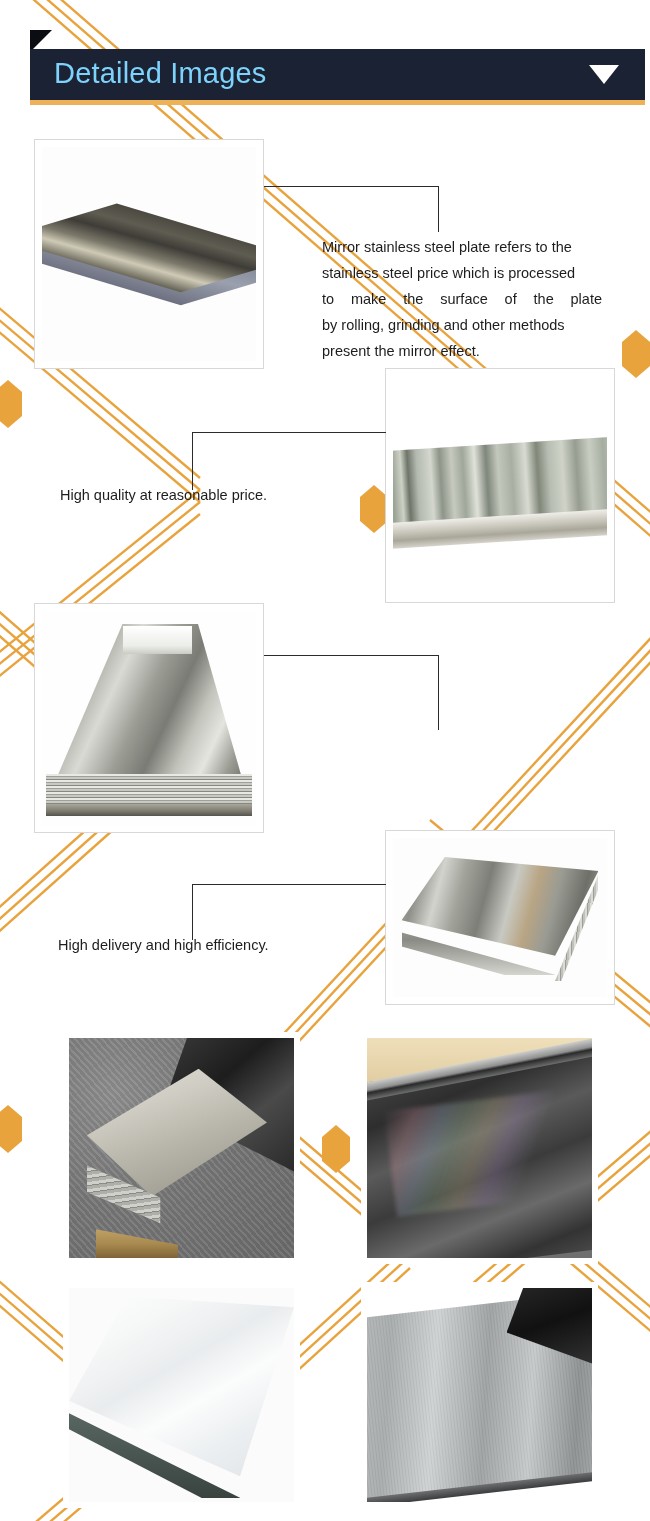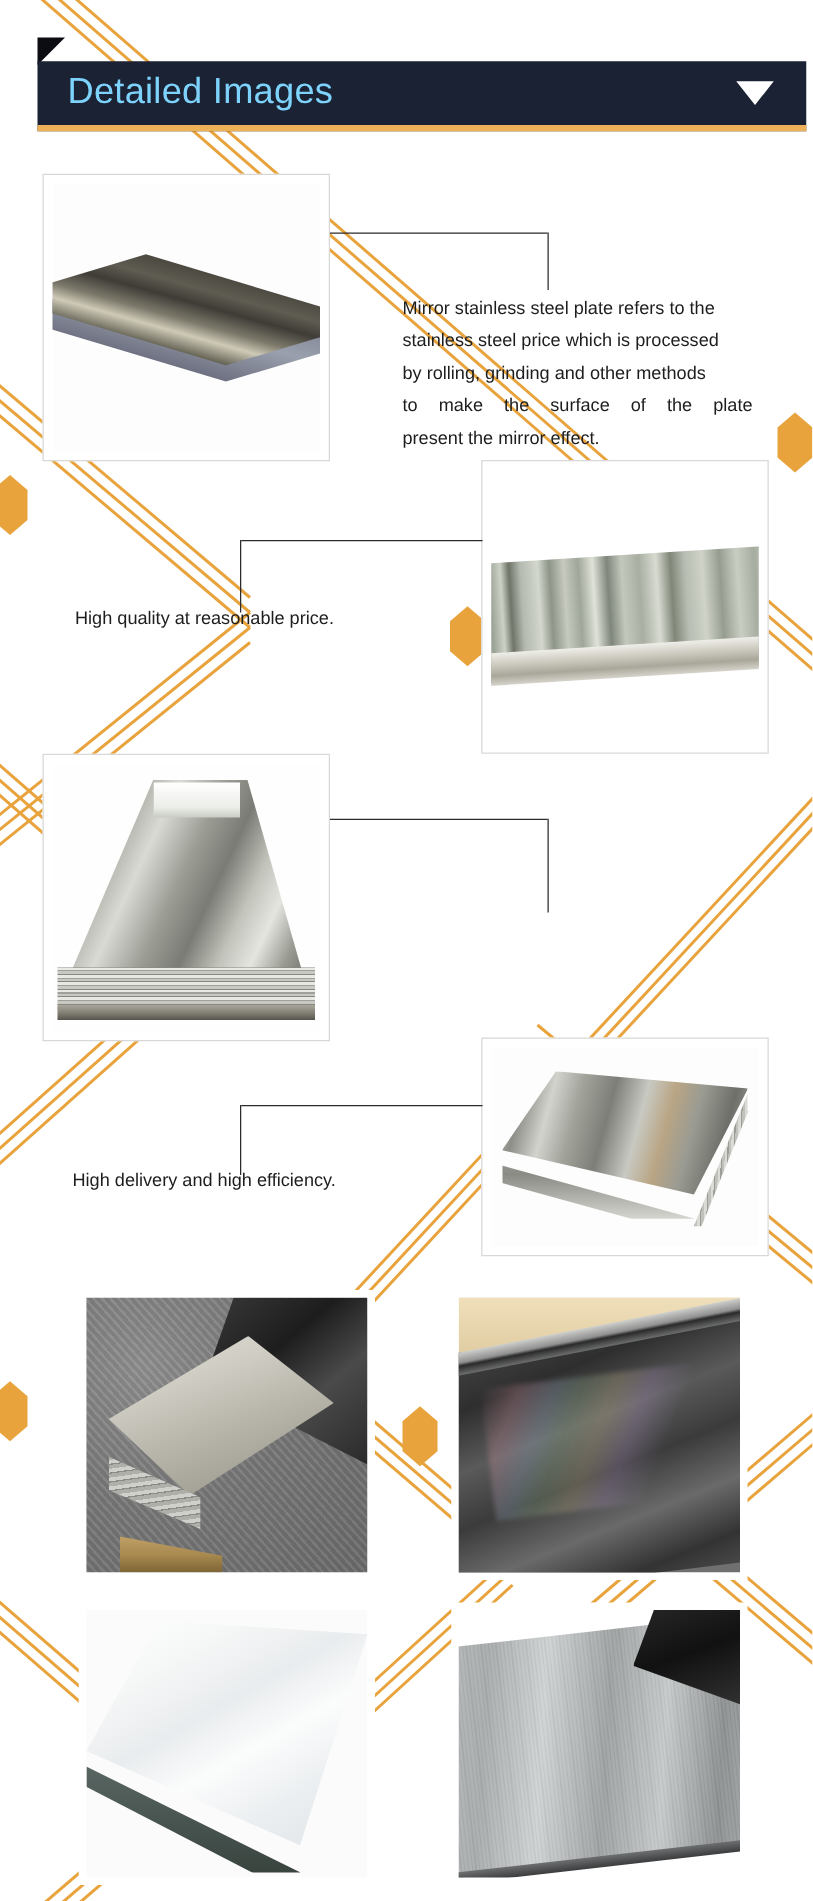--- a/index.html
+++ b/index.html
@@ -354,22 +354,22 @@
   </div>
 
   <div class="conn" style="left:264px; top:186px; width:175px; height:46px;">
     <div class="h" style="width:174px;"></div>
     <div class="v" style="left:174px; height:46px;"></div>
   </div>
 
   <div class="caption justified" style="left:322px; top:234px; width:280px;">
     <span>Mirror stainless steel plate refers to the</span>
     <span>stainless steel price which is processed</span>
+    <span style="text-align:justify; text-align-last:justify;">to make the surface of the plate</span>
     <span>by rolling, grinding and other methods</span>
-    <span style="text-align:justify; text-align-last:justify;">to make the surface of the plate</span>
     <span>present the mirror effect.</span>
   </div>
 
   <div class="photo" style="left:385px; top:368px; width:230px; height:235px;">
     <div class="inner">
       <div class="art">
         <div class="p2-bg"></div>
         <div class="p2-band"></div>
         <div class="p2-lip"></div>
       </div>

